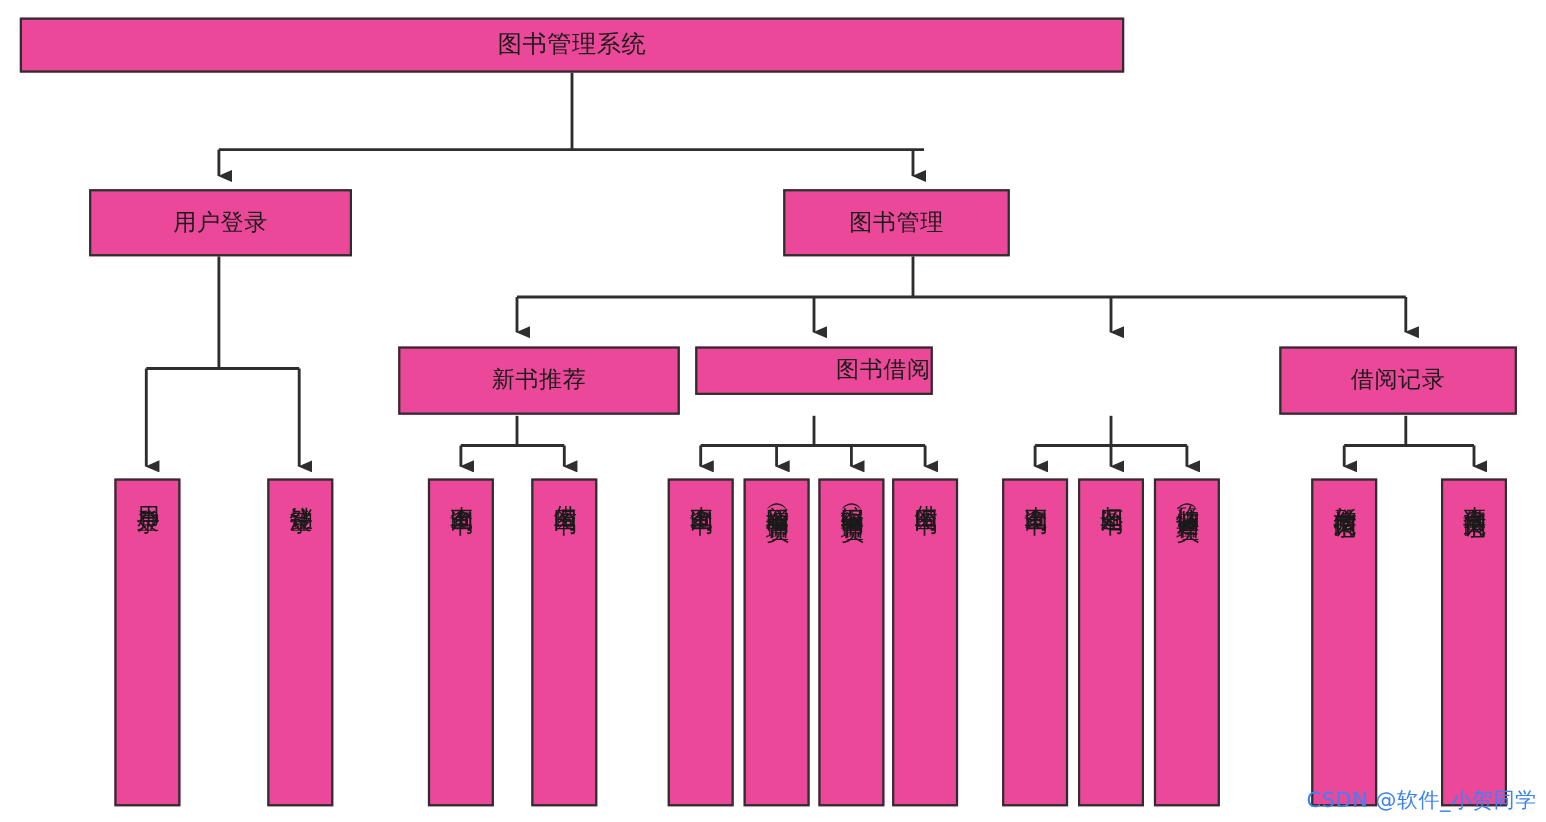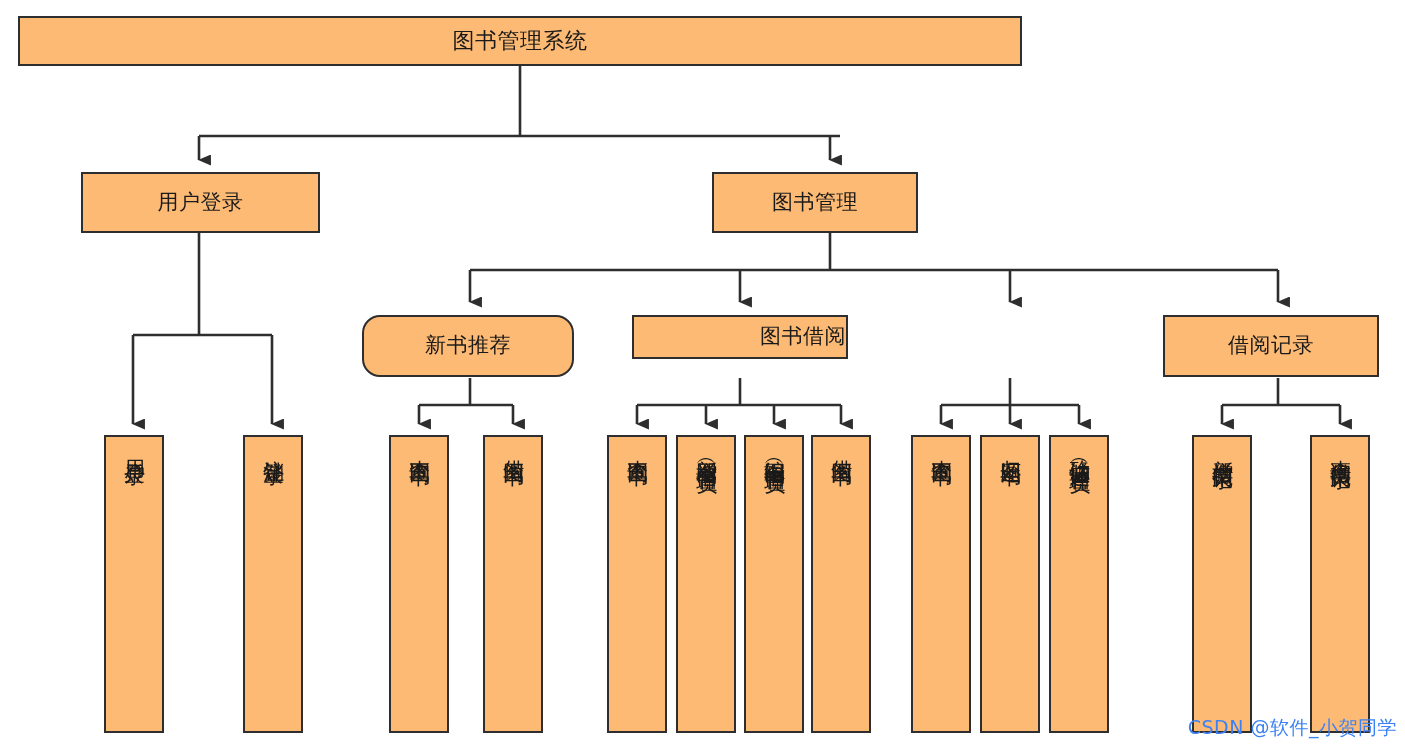--- a/index.html
+++ b/index.html
@@ -22,21 +22,21 @@
     left: 0;
     top: 0;
     width: 1405px;
     height: 747px;
     pointer-events: none;
   }
   .node {
     position: absolute;
     box-sizing: border-box;
     border: 2px solid #2e2e2e;
-    background: #fdba74;
+    background: #ec4899;
     display: flex;
     align-items: center;
     justify-content: center;
     color: #1a1a1a;
   }
   .node .label {
     display: block;
     text-align: center;
     line-height: 1.22;
     letter-spacing: 0.5px;
@@ -131,21 +131,21 @@
   </div>
 
   <div class="node horizontal" style="left:81px; top:172px; width:239px; height:61px;">
     <span class="label">用户登录</span>
   </div>
 
   <div class="node horizontal" style="left:712px; top:172px; width:206px; height:61px;">
     <span class="label">图书管理</span>
   </div>
 
-  <div class="node horizontal" style="left:362px; top:315px; width:212px; height:62px;border-radius:18px;">
+  <div class="node horizontal" style="left:362px; top:315px; width:256px; height:62px;">
     <span class="label">新书推荐</span>
   </div>
 
   <div class="node horizontal" style="left:632px; top:315px; width:216px; height:44px;justify-content:flex-end;">
     <span class="label">图书借阅</span>
   </div>
 
 
   <div class="node horizontal" style="left:1163px; top:315px; width:216px; height:62px;">
     <span class="label">借阅记录</span>

